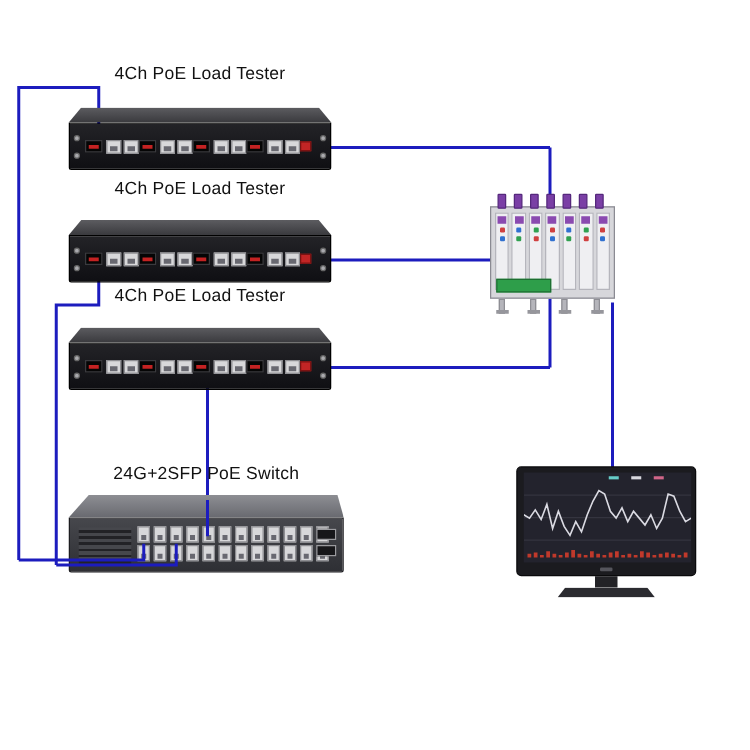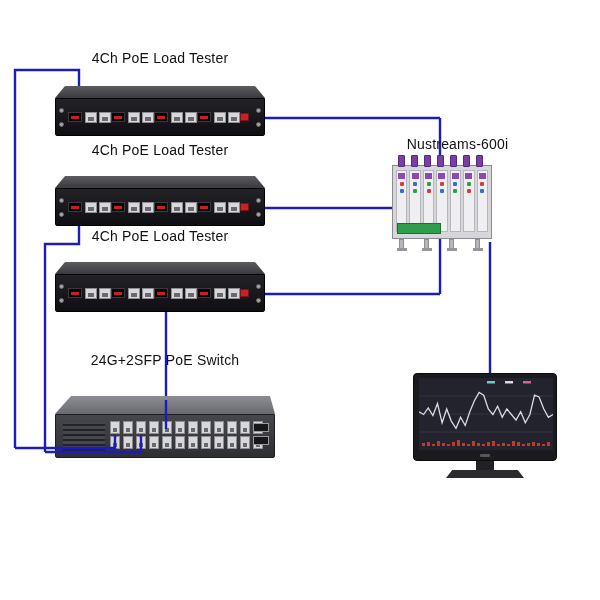--- a/index.html
+++ b/index.html
@@ -85,22 +85,21 @@
     <polyline points="220,118 440,118" fill="none" stroke-width="2.4" stroke="#1c1cbe"></polyline>
     <polyline points="220,208 440,208" fill="none" stroke-width="2.4" stroke="#1c1cbe"></polyline>
     <polyline points="220,294 440,294" fill="none" stroke-width="2.4" stroke="#1c1cbe"></polyline>
     <polyline points="440,118 440,294" fill="none" stroke-width="2.4" stroke="#1c1cbe"></polyline>
     <polyline points="490,242 490,378" fill="none" stroke-width="2.4" stroke="#1c1cbe"></polyline>
   </svg>
 
   <div class="lbl" style="left:55px;top:50px;width:210px">4Ch PoE Load Tester</div>
   <div class="lbl" style="left:55px;top:142px;width:210px">4Ch PoE Load Tester</div>
   <div class="lbl" style="left:55px;top:228px;width:210px">4Ch PoE Load Tester</div>
-  <div class="lbl" style="left:385px;top:136px;width:145px">Nustreams-600i</div>
-  <div class="lbl" style="left:55px;top:352px;width:220px">24G+2SFP PoE Switch</div>
+  <div class="lbl" style="left:55px;top:370px;width:220px">24G+2SFP PoE Switch</div>
 
   <div class="device tester" style="left:55px;top:86px">
     <div class="t-top"></div>
     <div class="t-front">
       <div class="t-ear">
           <span class="screw"></span>
           <span class="screw"></span>
         </div>
       <div class="t-channels">
           <div class="t-group">

